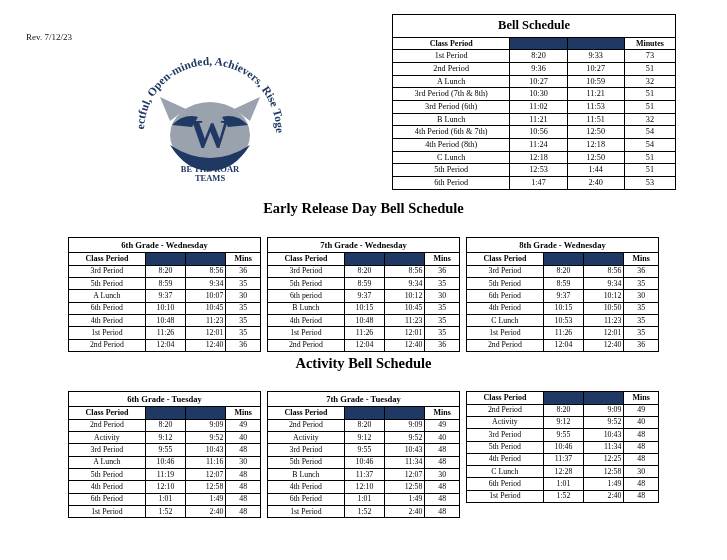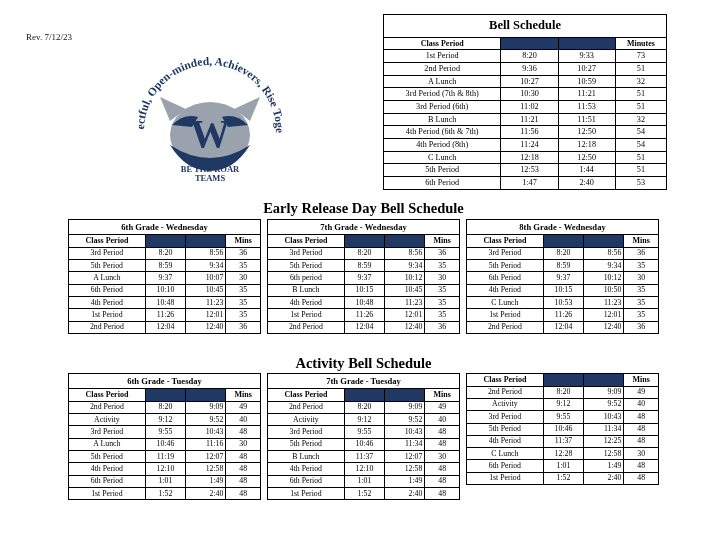--- a/index.html
+++ b/index.html
@@ -30,21 +30,21 @@
     left: 130px;
     top: 45px;
     width: 160px;
     height: 140px;
   }
   .logo-svg { display: block; }
 
   
   .bell-top {
     position: absolute;
-    left: 383px;
+    left: 392px;
     top: 14px;
     width: 284px;
   }
   table {
     border-collapse: collapse;
     width: 100%;
     font-size: 8.2px;
   }
   .bell-top table { border: 1px solid #000; }
   .bell-top .title-row td {
@@ -80,20 +80,21 @@
   #early-title { top: 200px; left: 0; }
   #activity-title { top: 355px; left: 0; }
 
   
   .grid3 {
     position: absolute;
     left: 68px;
     width: 592px;
     display: flex;
     gap: 6px;
+    margin-top: 18px;
   }
   #early-grid { top: 219px; }
   #activity-grid { top: 373px; }
 
   .grade-block {
     width: 193px;
   }
   .grade-block table {
     border: 1px solid #000;
     font-size: 7.8px;
@@ -192,21 +193,21 @@
         <td class="c-min">51</td>
       </tr>
       <tr>
         <td class="c-period">B Lunch</td>
         <td class="c-time">11:21</td>
         <td class="c-time">11:51</td>
         <td class="c-min">32</td>
       </tr>
       <tr>
         <td class="c-period">4th Period (6th &amp; 7th)</td>
-        <td class="c-time">11:56</td>
+        <td class="c-time">10:56</td>
         <td class="c-time">12:50</td>
         <td class="c-min">54</td>
       </tr>
       <tr>
         <td class="c-period">4th Period (8th)</td>
         <td class="c-time">11:24</td>
         <td class="c-time">12:18</td>
         <td class="c-min">54</td>
       </tr>
       <tr>

